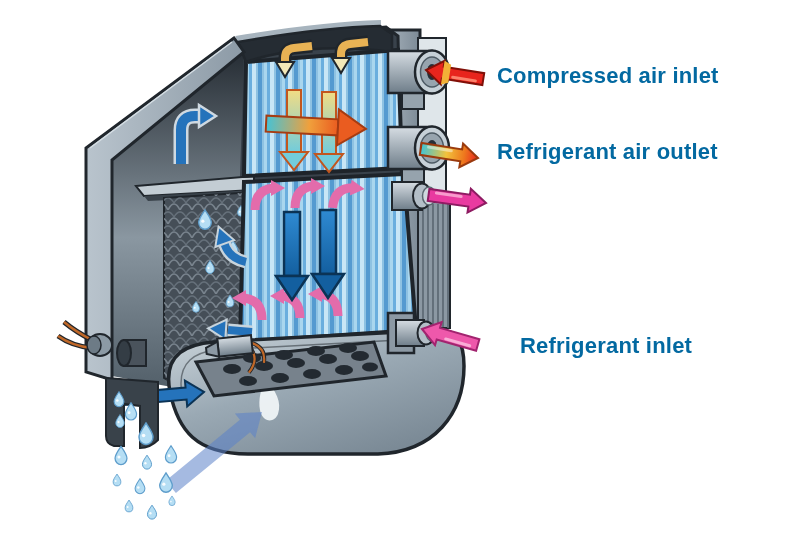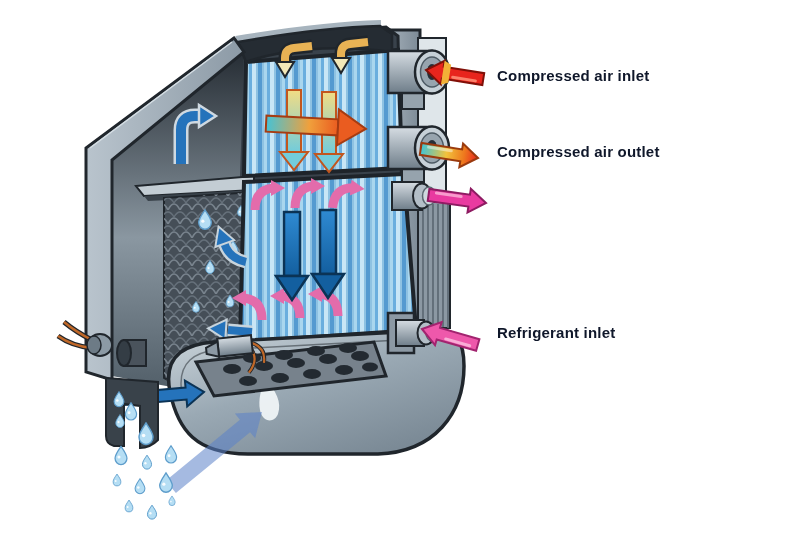--- a/index.html
+++ b/index.html
@@ -1,23 +1,23 @@
 <!DOCTYPE html>
 <html><head>
 <meta charset="utf-8">
 <style>
   html,body{margin:0;padding:0;background:#ffffff;}
   #stage{position:relative;width:803px;height:552px;background:#ffffff;overflow:hidden;
          font-family:"Liberation Sans", sans-serif;}
-  .label{position:absolute;left:497px;color:#0f172a;font-size:15px;font-weight:600;
+  .label{position:absolute;left:497px;color:#0369a1;font-size:22px;font-weight:600;
          letter-spacing:.2px;white-space:nowrap;line-height:26px;}
   #label-air-inlet{top:63px;}
   #label-air-outlet{top:139px;}
   #label-ref-outlet{top:188px;}
-  #label-ref-inlet{top:320px;}
+  #label-ref-inlet{top:333px;margin-left:23px;}
   svg{position:absolute;top:0;left:0;}
 </style>
 </head>
 <body>
 
 <div id="stage">
 
   <svg width="803" height="552" viewBox="0 0 803 552">
     <defs>
       <linearGradient id="gradWall" x1="0" y1="0" x2="1" y2="0">
@@ -330,15 +330,15 @@
       <path d="M0 0 L-17 -12 L-17 -6 L-58 -6 L-58 6 L-17 6 L-17 12 Z" fill="#e93aa0" stroke="#8e1b62" stroke-width="2"></path>
       <rect x="-52" y="-4.5" width="28" height="3" rx="1.5" fill="#f9a6d2" opacity="0.9"></rect>
     </g>
     <g transform="translate(422,329) rotate(196)">
       <path d="M0 0 L-17 -12 L-17 -6 L-58 -6 L-58 6 L-17 6 L-17 12 Z" fill="#ee58ab" stroke="#a2246f" stroke-width="2"></path>
       <rect x="-52" y="-4.5" width="28" height="3" rx="1.5" fill="#f9b6da" opacity="0.9"></rect>
     </g>
   </svg>
 
   <div class="label" id="label-air-inlet">Compressed air inlet</div>
-  <div class="label" id="label-air-outlet">Compressed air outlet</div>
+  <div class="label" id="label-air-outlet">Refrigerant air outlet</div>
   <div class="label" id="label-ref-inlet">Refrigerant inlet</div>
 </div>
 
 </body></html>

